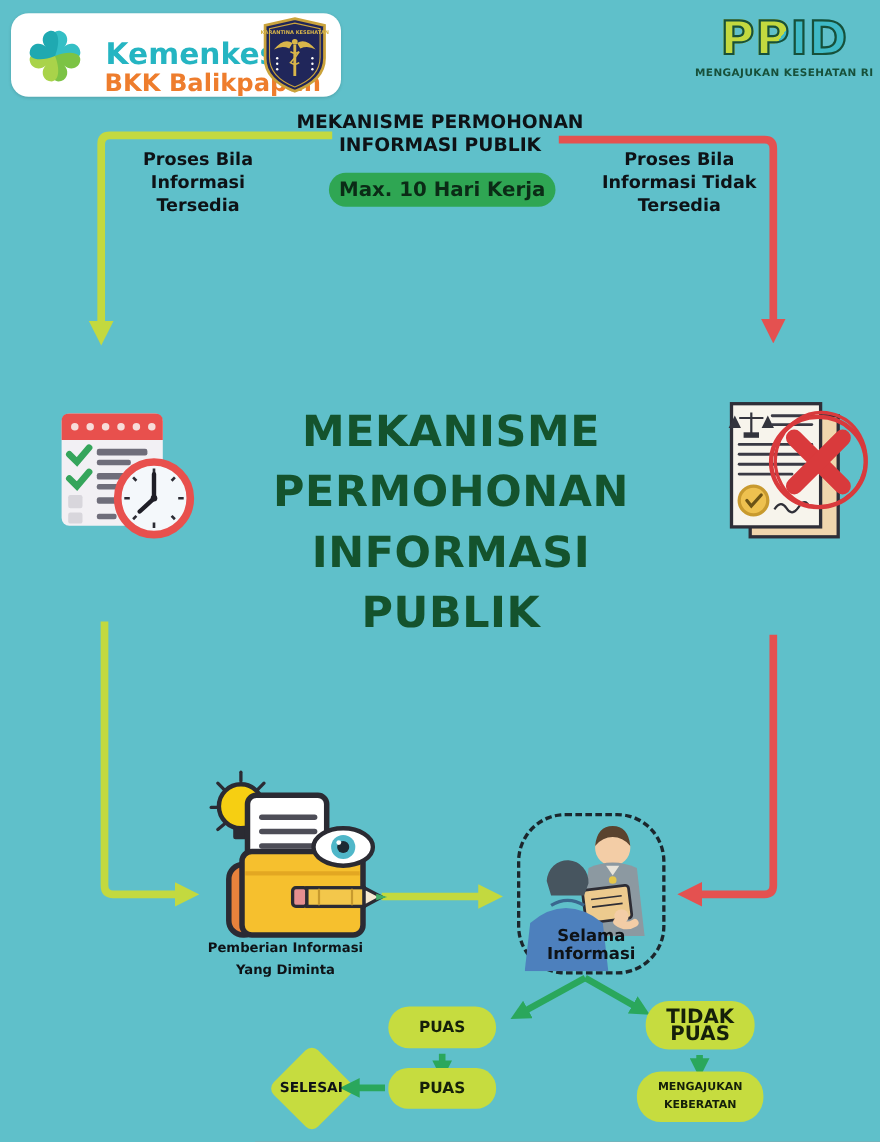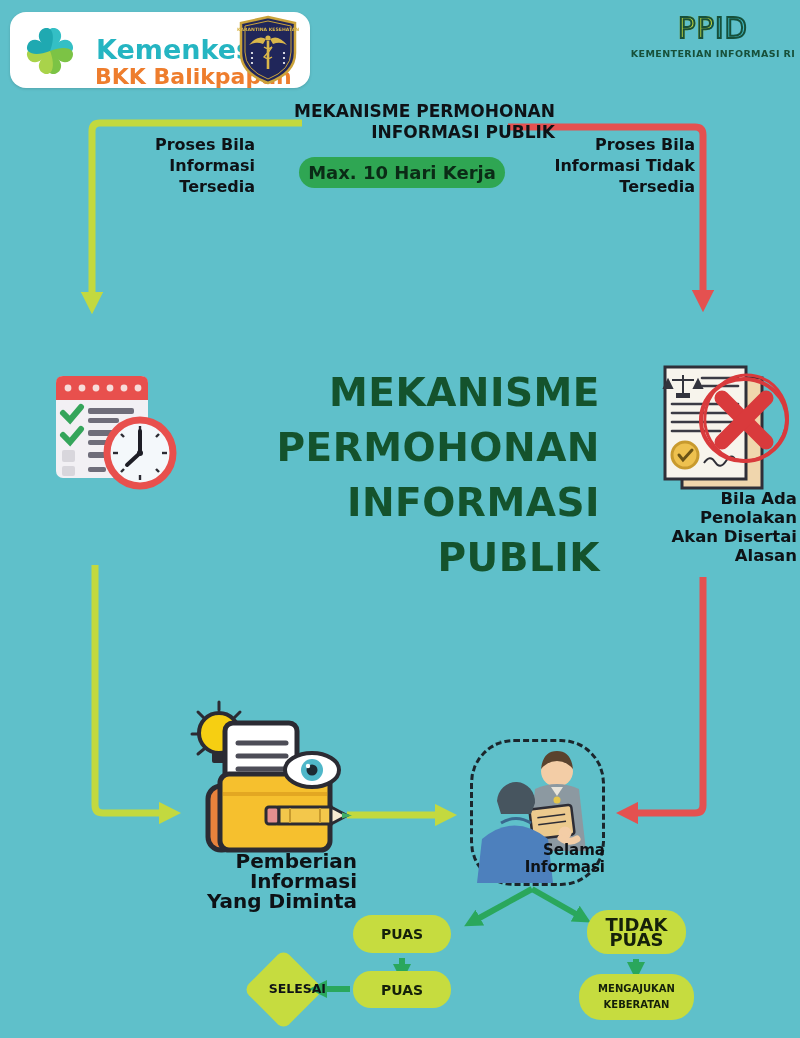--- a/index.html
+++ b/index.html
@@ -1,43 +1,43 @@
 <!DOCTYPE html>
 <html style="--bg: #5fc0ca; --lime: #c3d93f; --red: #e45150; --green: #2aa75c; --pill: #c6dc3f; --badge_green: #2fa653; --ppid_dark: #17503a; --kemenkes_teal: #25b5c2; --kemenkes_orange: #ee7d2d;"><head>
 <meta charset="utf-8">
 <style>
   *{margin:0;padding:0;box-sizing:border-box}
   html,body{background:#8fa3a8}
   body{font-family:"DejaVu Sans","Liberation Sans",sans-serif}
   #canvas{position:relative;width:800px;height:1038px;margin:0 auto;background:var(--bg,#5fc0ca);overflow:hidden}
   .abs{position:absolute}
   .pre{white-space:pre-line}
-  .blk{font-weight:bold;color:#0e1216;text-align:right}
+  .blk{font-weight:bold;color:#0e1216;text-align:center}
   
   .org-card{left:10px;top:12px;width:300px;height:76px;background:#fff;border-radius:16px;
             box-shadow:0 1px 3px rgba(0,0,0,.15)}
   .brand-name{left:86px;top:22px;font-size:27px;font-weight:bold;color:var(--kemenkes_teal)}
   .brand-sub{left:85px;top:52px;font-size:22px;font-weight:bold;color:var(--kemenkes_orange)}
   .ppid-box{left:630px;top:14px;width:166px;text-align:center}
-  .ppid-word{font-size:29px;line-height:1;font-weight:normal;letter-spacing:1px;
+  .ppid-word{font-size:42px;line-height:1;font-weight:bold;letter-spacing:1px;
              background:linear-gradient(125deg,var(--lime) 48%,#3fbac6 48%);
              -webkit-background-clip:text;background-clip:text;color:#2f9f57;
              -webkit-text-fill-color:transparent;-webkit-text-stroke:2px var(--ppid_dark)}
   .ppid-tag{margin-top:5px;font-size:9.5px;font-weight:bold;letter-spacing:.4px;color:var(--ppid_dark)}
   
   .top-title{left:245px;top:101px;width:310px;font-size:17px;line-height:20.5px}
   .duration-badge{left:299px;top:157px;width:206px;height:31px;border-radius:16px;background:var(--badge_green);
                   display:flex;align-items:center;justify-content:center;font-size:18px;font-weight:bold;color:#0b2b16}
   .branch-left{left:105px;top:134px;width:150px;font-size:16px;line-height:21px}
   .branch-right{left:540px;top:134px;width:155px;font-size:16px;line-height:21px}
   .center-title{left:220px;top:365px;width:380px;font-size:39px;line-height:55px;letter-spacing:.5px;color:#14532d}
   
   .lbl-extension{left:10px;top:489px;width:195px;font-size:17px;line-height:20px}
   .lbl-rejection{left:627px;top:489px;width:170px;font-size:16.5px;line-height:19px}
-  .lbl-delivery{left:162px;top:851px;width:195px;font-size:20px;line-height:20px}
+  .lbl-delivery{left:162px;top:851px;width:195px;font-size:12px;line-height:20px}
   .applicant-box{left:470px;top:739px;width:135px;height:147px;border:3px dashed #1b262c;border-radius:44px}
   .lbl-applicant{left:470px;top:842px;width:135px;font-size:15px;line-height:17px;z-index:5}
   
   .pill{position:absolute;background:var(--pill);display:flex;align-items:center;justify-content:center;
         font-weight:bold;color:#15200a;text-align:center}
   .puas-top{left:353px;top:915px;width:98px;height:38px;border-radius:19px;font-size:14px}
   .puas-bottom{left:353px;top:971px;width:98px;height:37px;border-radius:18px;font-size:14px}
   .tidak-puas{left:587px;top:910px;width:99px;height:44px;border-radius:21px;font-size:18px;line-height:15px}
   .mengajukan{left:579px;top:974px;width:115px;height:46px;border-radius:22px;font-size:10px;line-height:16px}
   .diamond{left:255px;top:961px;width:57px;height:57px;background:var(--pill);transform:rotate(45deg);border-radius:8px}
@@ -102,21 +102,21 @@
           <circle cx="15" cy="48" r="1.1"></circle>
         <circle cx="47" cy="38" r="1.1"></circle>
           <circle cx="47" cy="43" r="1.1"></circle>
           <circle cx="47" cy="48" r="1.1"></circle>
       </g>
     </svg>
   </div>
 
   <div class="abs ppid-box">
     <div class="ppid-word">PPID</div>
-    <div class="ppid-tag">KEMENTERIAN INFORMASI RI</div>
+    <div class="ppid-tag">MENGAJUKAN KESEHATAN RI</div>
   </div>
 
   <div class="abs blk pre top-title">MEKANISME PERMOHONAN
 INFORMASI PUBLIK</div>
   <div class="abs duration-badge">Max. 10 Hari Kerja</div>
   <div class="abs blk pre branch-left">Proses Bila
 Informasi
 Tersedia</div>
   <div class="abs blk pre branch-right">Proses Bila
 Informasi Tidak
@@ -182,23 +182,20 @@
         <line x1="20" y1="71" x2="68" y2="71"></line>
     </g>
     <circle cx="33" cy="95" r="13" fill="#eec14f" stroke="#c89a2e" stroke-width="3"></circle>
     <path d="M27,95 l4,5 9,-10" fill="none" stroke="#6b5316" stroke-width="3" stroke-linecap="round"></path>
     <path d="M52,103 q6,-9 11,-1 t11,-1 t10,0" fill="none" stroke="#2f2f38" stroke-width="2"></path>
     <ellipse cx="92" cy="60" rx="43" ry="41" fill="none" stroke="#d93a3c" stroke-width="4"></ellipse>
     <ellipse cx="94" cy="58" rx="41" ry="43" fill="none" stroke="#d93a3c" stroke-width="3" transform="rotate(14 94 58)"></ellipse>
     <line x1="70" y1="38" x2="114" y2="82" stroke="#d93a3c" stroke-width="15" stroke-linecap="round"></line>
     <line x1="114" y1="38" x2="70" y2="82" stroke="#d93a3c" stroke-width="15" stroke-linecap="round"></line>
   </svg>
-  <div class="abs blk pre lbl-rejection">Bila Ada Penolakan
-Akan Disertai
-Alasan</div>
 
   <svg class="abs icon" style="left:190px;top:698px" width="168" height="158" viewBox="0 0 168 158">
     <g stroke="#2b2b33" stroke-width="3" stroke-linecap="round">
       <line x1="29" y1="4" x2="29" y2="12"></line>
         <line x1="8" y1="14" x2="14" y2="20"></line>
       <line x1="50" y1="14" x2="44" y2="20"></line>
         <line x1="2" y1="36" x2="10" y2="36"></line>
       <line x1="56" y1="36" x2="48" y2="36"></line>
         <line x1="8" y1="56" x2="14" y2="51"></line>
       <line x1="50" y1="56" x2="44" y2="51"></line>

